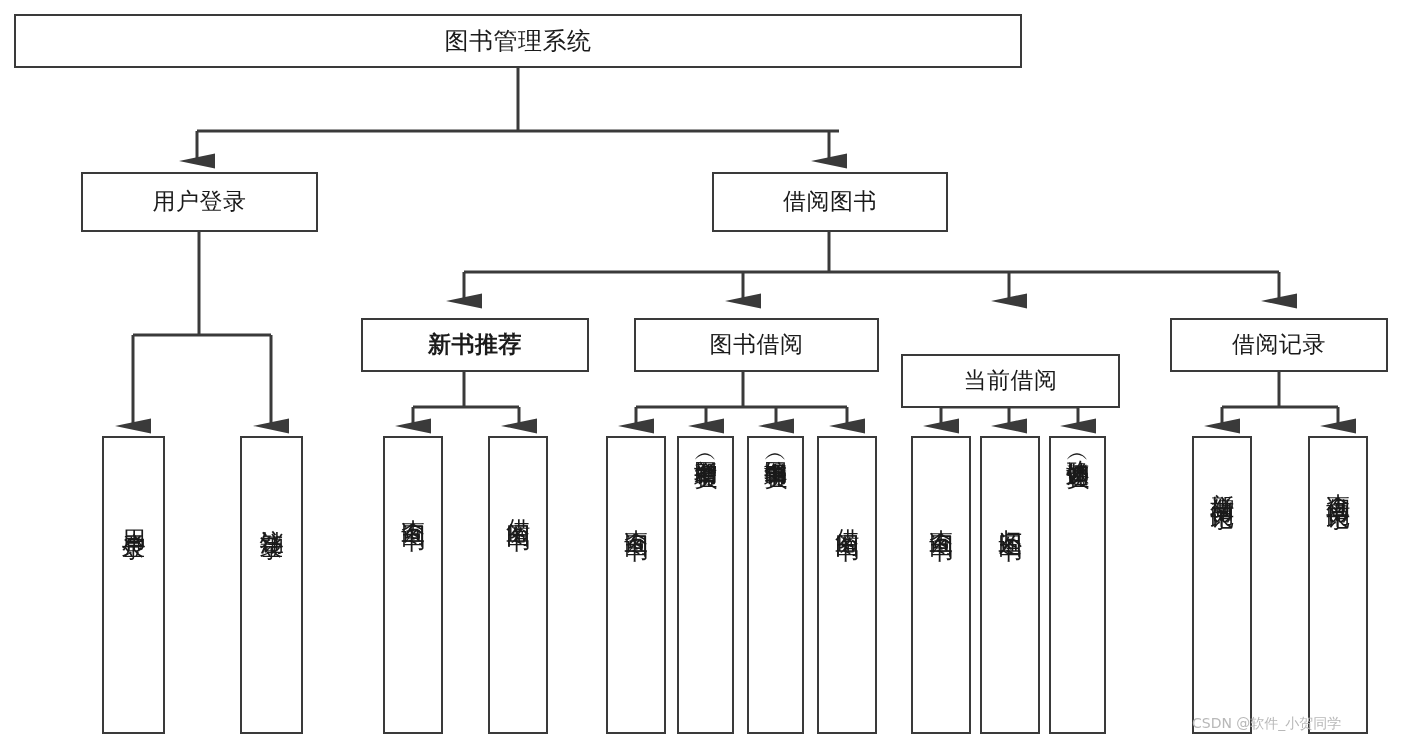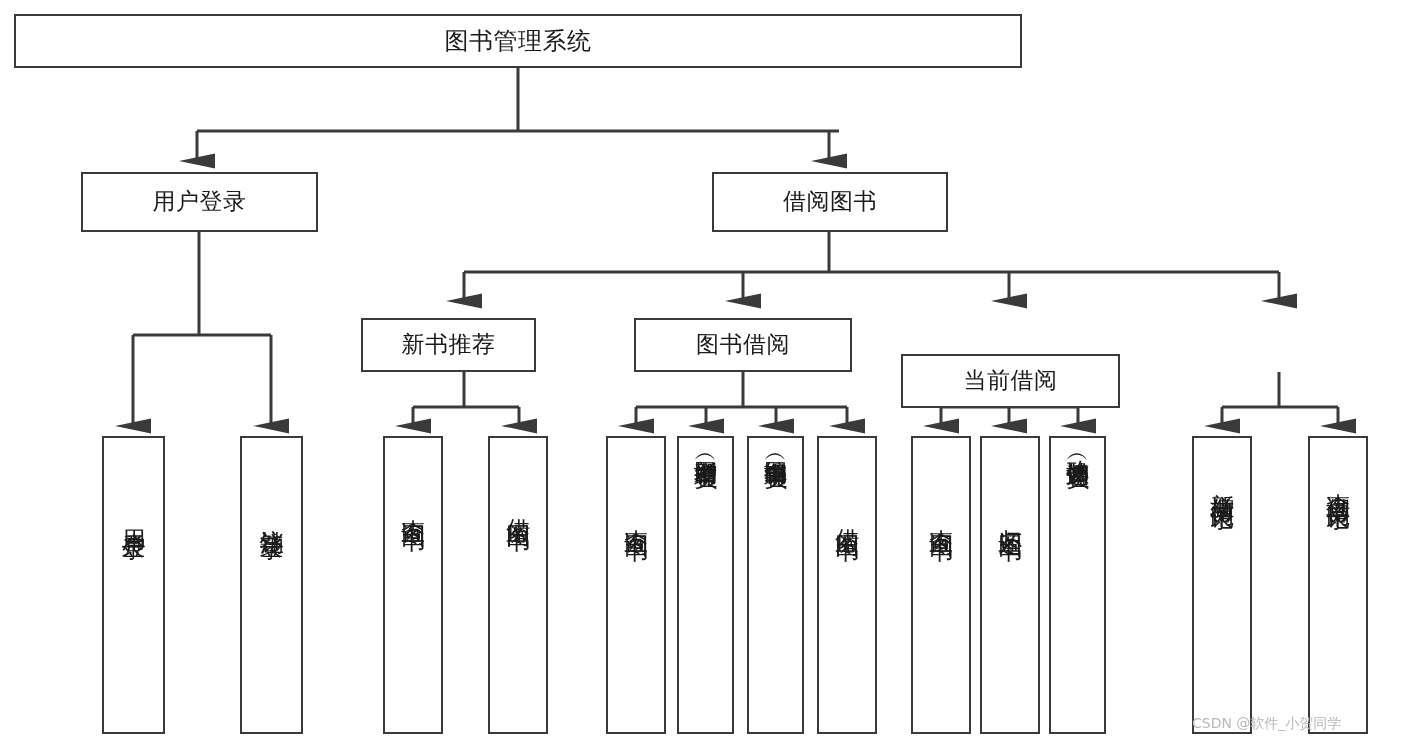--- a/index.html
+++ b/index.html
@@ -135,32 +135,35 @@
   </div>
 
   <div class="node horiz" style="left:81px; top:172px; width:237px; height:60px;">
     <span class="node-label">用户登录</span>
   </div>
 
   <div class="node horiz" style="left:712px; top:172px; width:236px; height:60px;">
     <span class="node-label">借阅图书</span>
   </div>
 
-  <div class="node horiz" style="left:361px; top:318px; width:175px; height:54px;">
+  <div class="node horiz" style="left:361px; top:318px; width:228px; height:54px;font-weight:bold;">
     <span class="node-label">新书推荐</span>
   </div>
 
-  <div class="node horiz" style="left:634px; top:318px; width:218px; height:54px;">
+  <div class="node horiz" style="left:634px; top:318px; width:245px; height:54px;">
     <span class="node-label">图书借阅</span>
   </div>
 
   <div class="node horiz" style="left:901px; top:318px; width:219px; height:54px;margin-top:36px;">
     <span class="node-label">当前借阅</span>
   </div>
 
+  <div class="node horiz" style="left:1170px; top:318px; width:218px; height:54px;">
+    <span class="node-label">借阅记录</span>
+  </div>
 
   <div class="node vert" style="left:102px; top:436px; width:63px; height:298px; padding-top:72px;">
     <span class="node-label">用户登录</span>
   </div>
 
   <div class="node vert" style="left:240px; top:436px; width:63px; height:298px; padding-top:72px;">
     <span class="node-label">注销登录</span>
   </div>
 
   <div class="node vert" style="left:383px; top:436px; width:60px; height:298px; padding-top:62px;">

